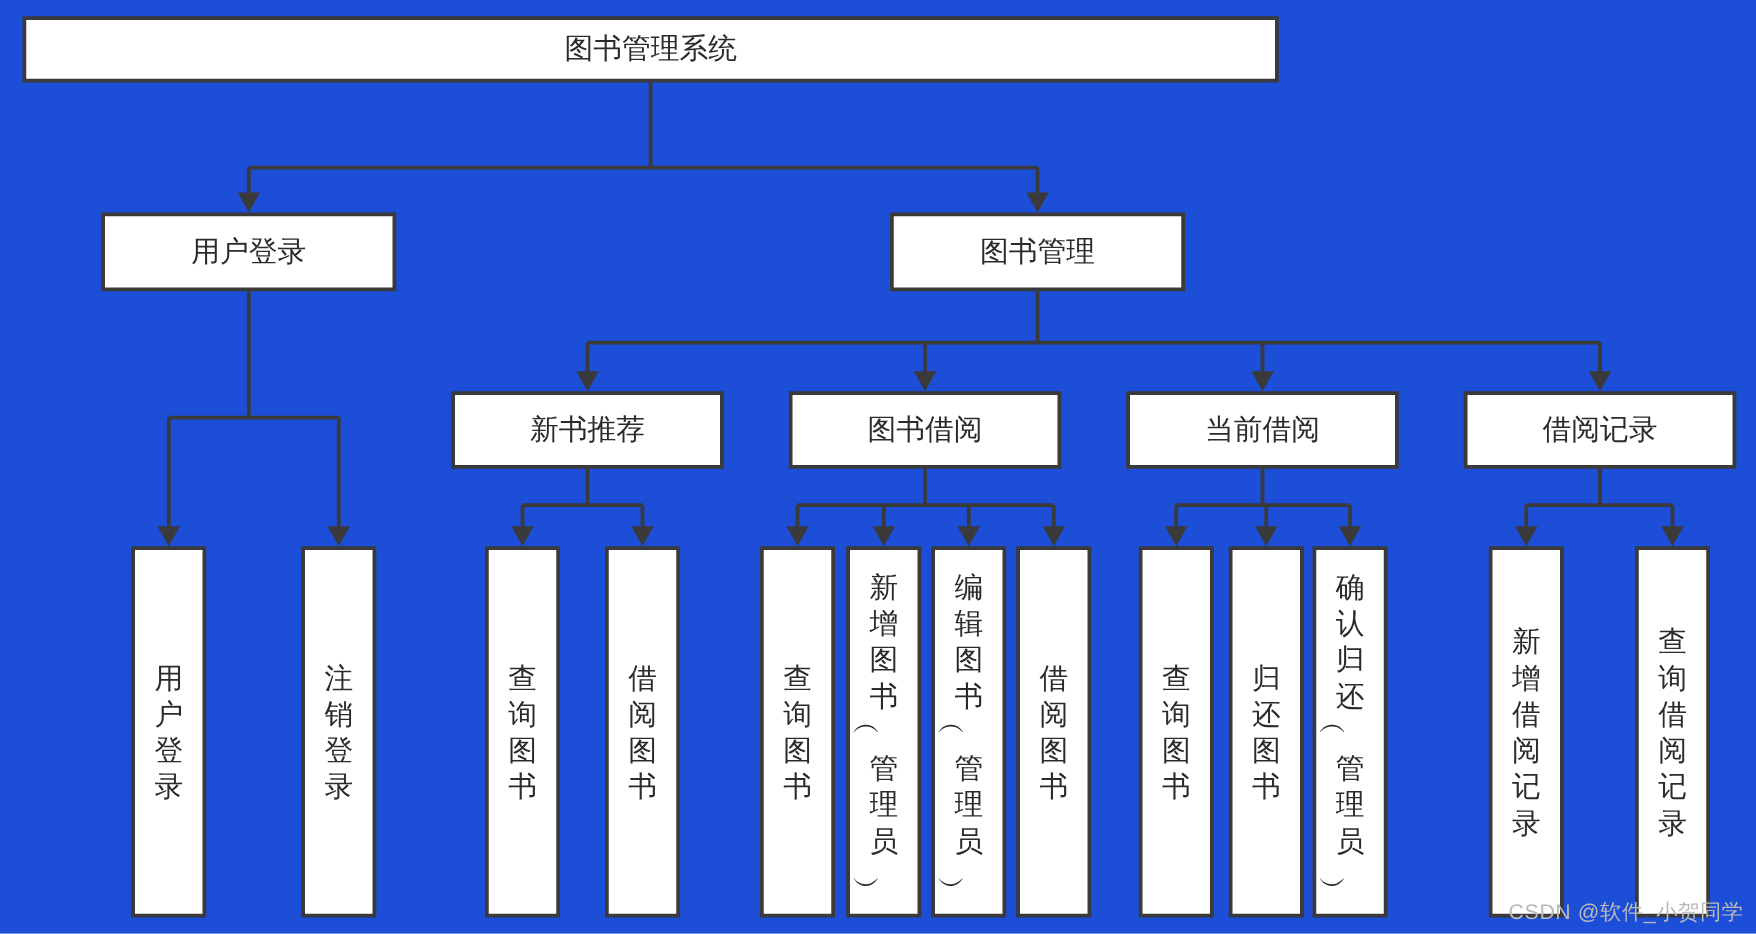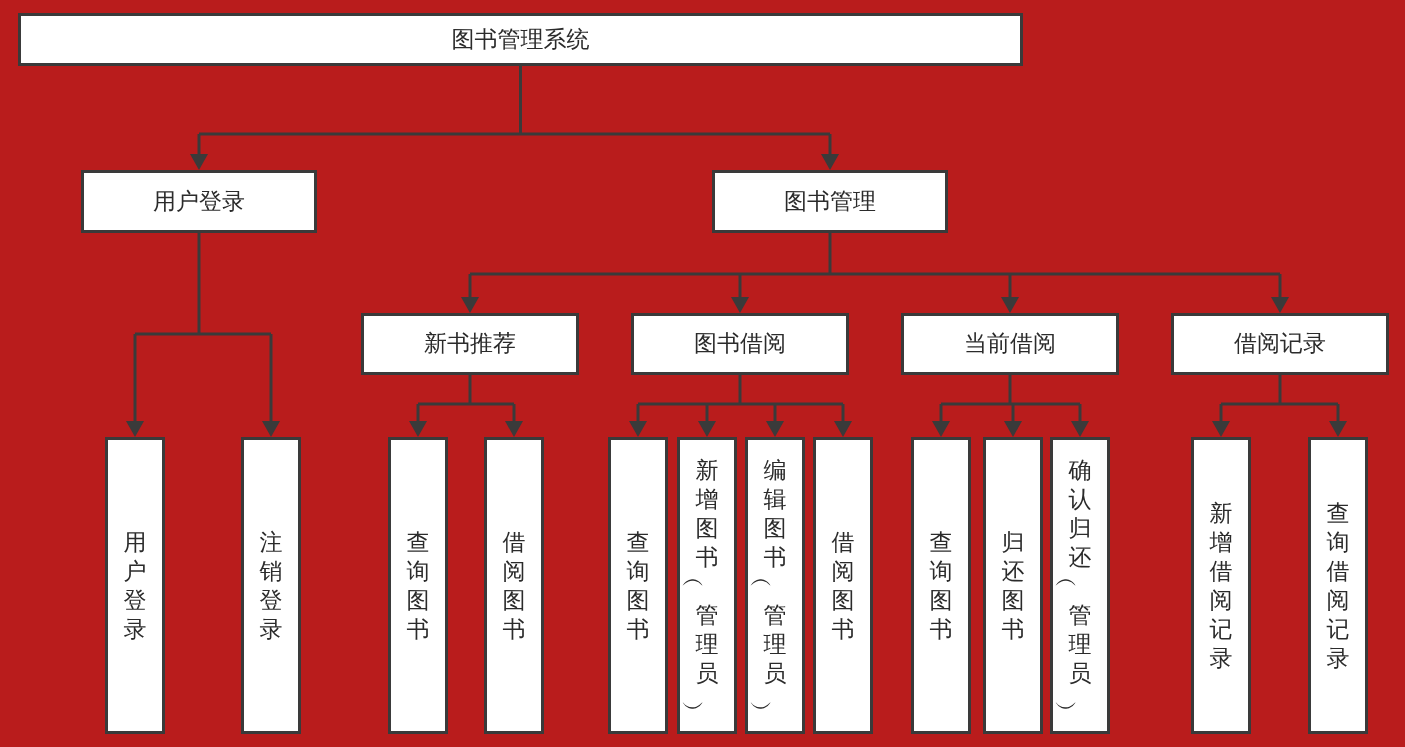--- a/index.html
+++ b/index.html
@@ -7,21 +7,21 @@
     padding: 0;
     background: #ffffff;
   }
   body {
     font-family: "Liberation Sans", "DejaVu Sans", sans-serif;
   }
   #stage {
     position: relative;
     width: 1405px;
     height: 747px;
-    background: #b91c1c;
+    background: #1d4ed8;
     overflow: hidden;
   }
   #diagram {
     position: absolute;
     left: 0;
     top: 0;
     width: 1405px;
     height: 747px;
   }
   .node-box {
@@ -194,13 +194,14 @@
       </g>
       <g>
         <rect x="1192.5" y="438.5" width="57" height="294" class="node-box"></rect>
         <text x="1221" y="521" class="node-label-v"><tspan x="1221" dy="0">新</tspan><tspan x="1221" dy="29">增</tspan><tspan x="1221" dy="29">借</tspan><tspan x="1221" dy="29">阅</tspan><tspan x="1221" dy="29">记</tspan><tspan x="1221" dy="29">录</tspan></text>
       </g>
       <g>
         <rect x="1309.5" y="438.5" width="57" height="294" class="node-box"></rect>
         <text x="1338" y="521" class="node-label-v"><tspan x="1338" dy="0">查</tspan><tspan x="1338" dy="29">询</tspan><tspan x="1338" dy="29">借</tspan><tspan x="1338" dy="29">阅</tspan><tspan x="1338" dy="29">记</tspan><tspan x="1338" dy="29">录</tspan></text>
       </g>
     </svg>
+  <div class="watermark">CSDN @软件_小贺同学</div>
 </div>
 
 </body></html>

